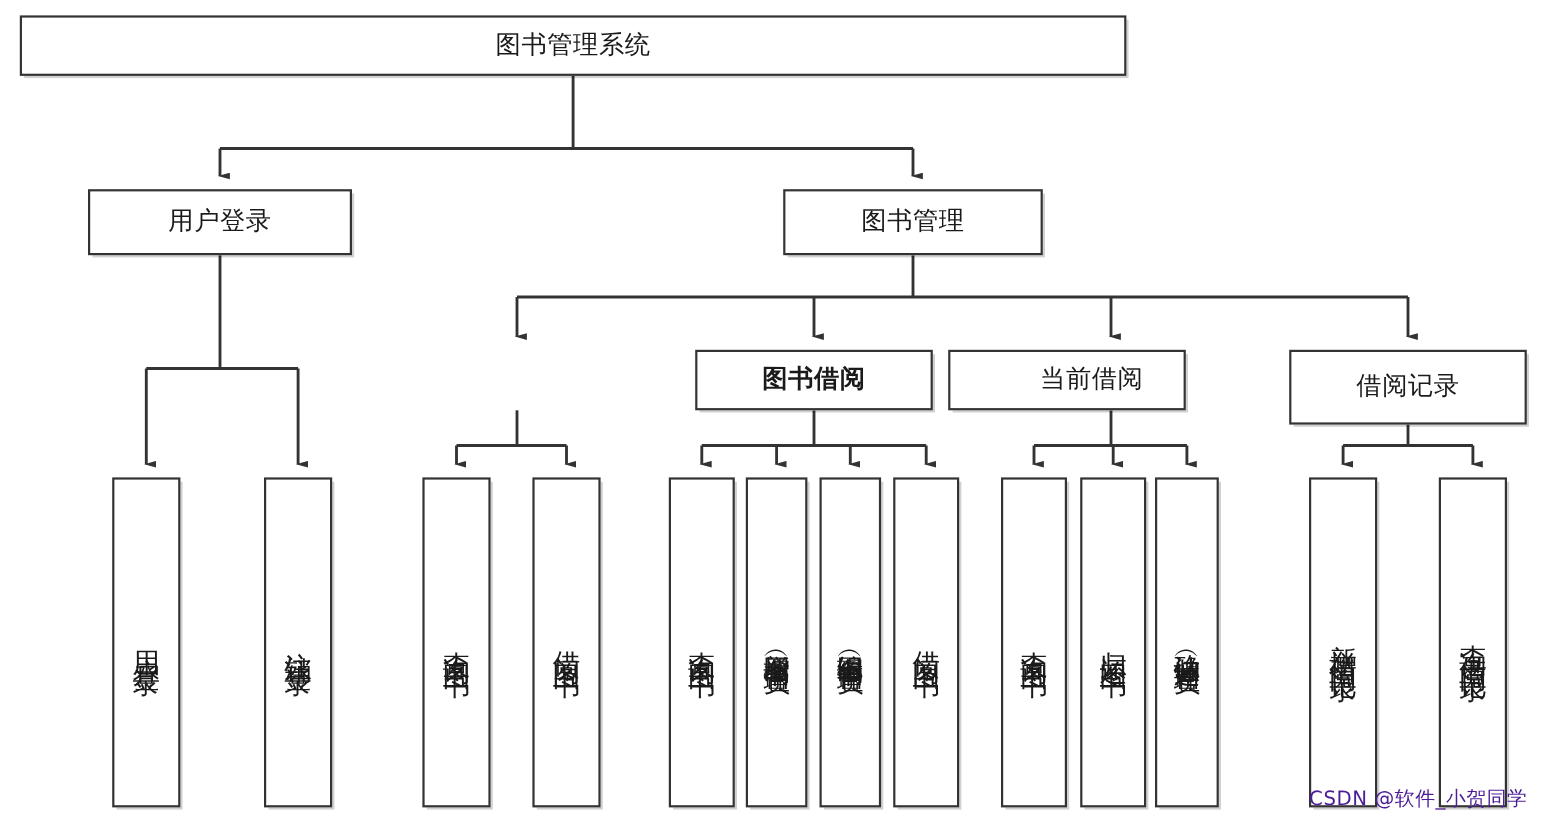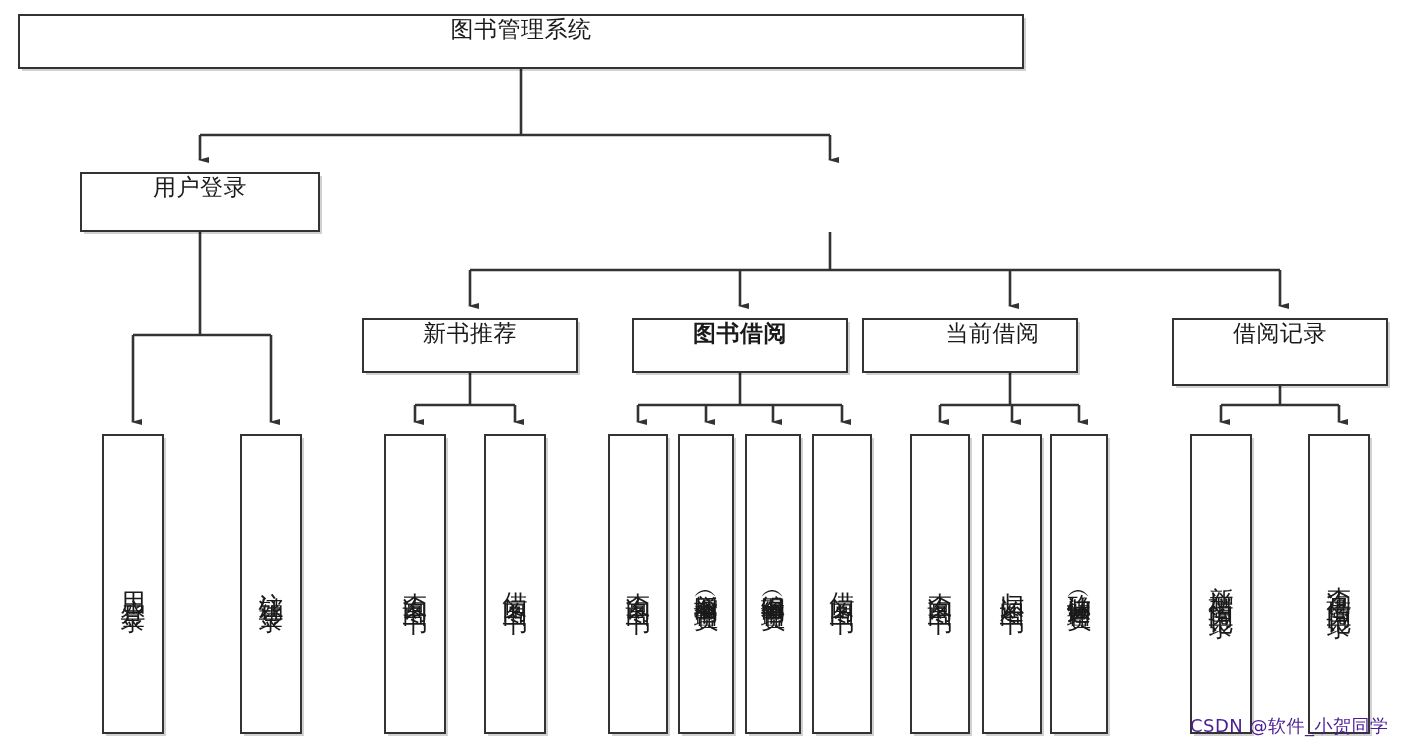--- a/index.html
+++ b/index.html
@@ -25,20 +25,21 @@
     height: 747px;
     pointer-events: none;
   }
   .node {
     position: absolute;
     box-sizing: border-box;
     background: #ffffff;
     border: 2px solid #333333;
     box-shadow: 3px 3px 0 -1px rgba(0,0,0,0.18);
     display: flex;
+    align-items: center;
     justify-content: center;
     color: #1a1a1a;
   }
   .node-label {
     display: block;
     text-align: center;
     line-height: 1.18;
     white-space: nowrap;
   }
   .node.horizontal .node-label {
@@ -123,24 +124,24 @@
     </g>
   </svg>
 
   <div class="node horizontal" id="node-root" style="left: 18px; top: 14px; width: 1006px; height: 55px;">
     <span class="node-label">图书管理系统</span>
   </div>
 
   <div class="node horizontal" id="node-l2-0" style="left: 80px; top: 172px; width: 240px; height: 60px;">
     <span class="node-label">用户登录</span>
   </div>
+  <div class="node horizontal" id="node-l2-1" style="left: 712px; top: 172px; width: 236px; height: 60px;">
+    <span class="node-label">图书管理</span>
+  </div>
 
-  <div class="node horizontal" id="node-l3-0" style="left: 362px; top: 318px; width: 216px; height: 55px;">
-    <span class="node-label">新书推荐</span>
-  </div>
   <div class="node horizontal" id="node-l3-1" style="left: 632px; top: 318px; width: 216px; height: 55px; font-weight: bold;">
     <span class="node-label">图书借阅</span>
   </div>
   <div class="node horizontal" id="node-l3-2" style="left: 862px; top: 318px; width: 216px; height: 55px; padding-left: 45px;">
     <span class="node-label">当前借阅</span>
   </div>
   <div class="node horizontal" id="node-l3-3" style="left: 1172px; top: 318px; width: 216px; height: 68px;">
     <span class="node-label">借阅记录</span>
   </div>
 

